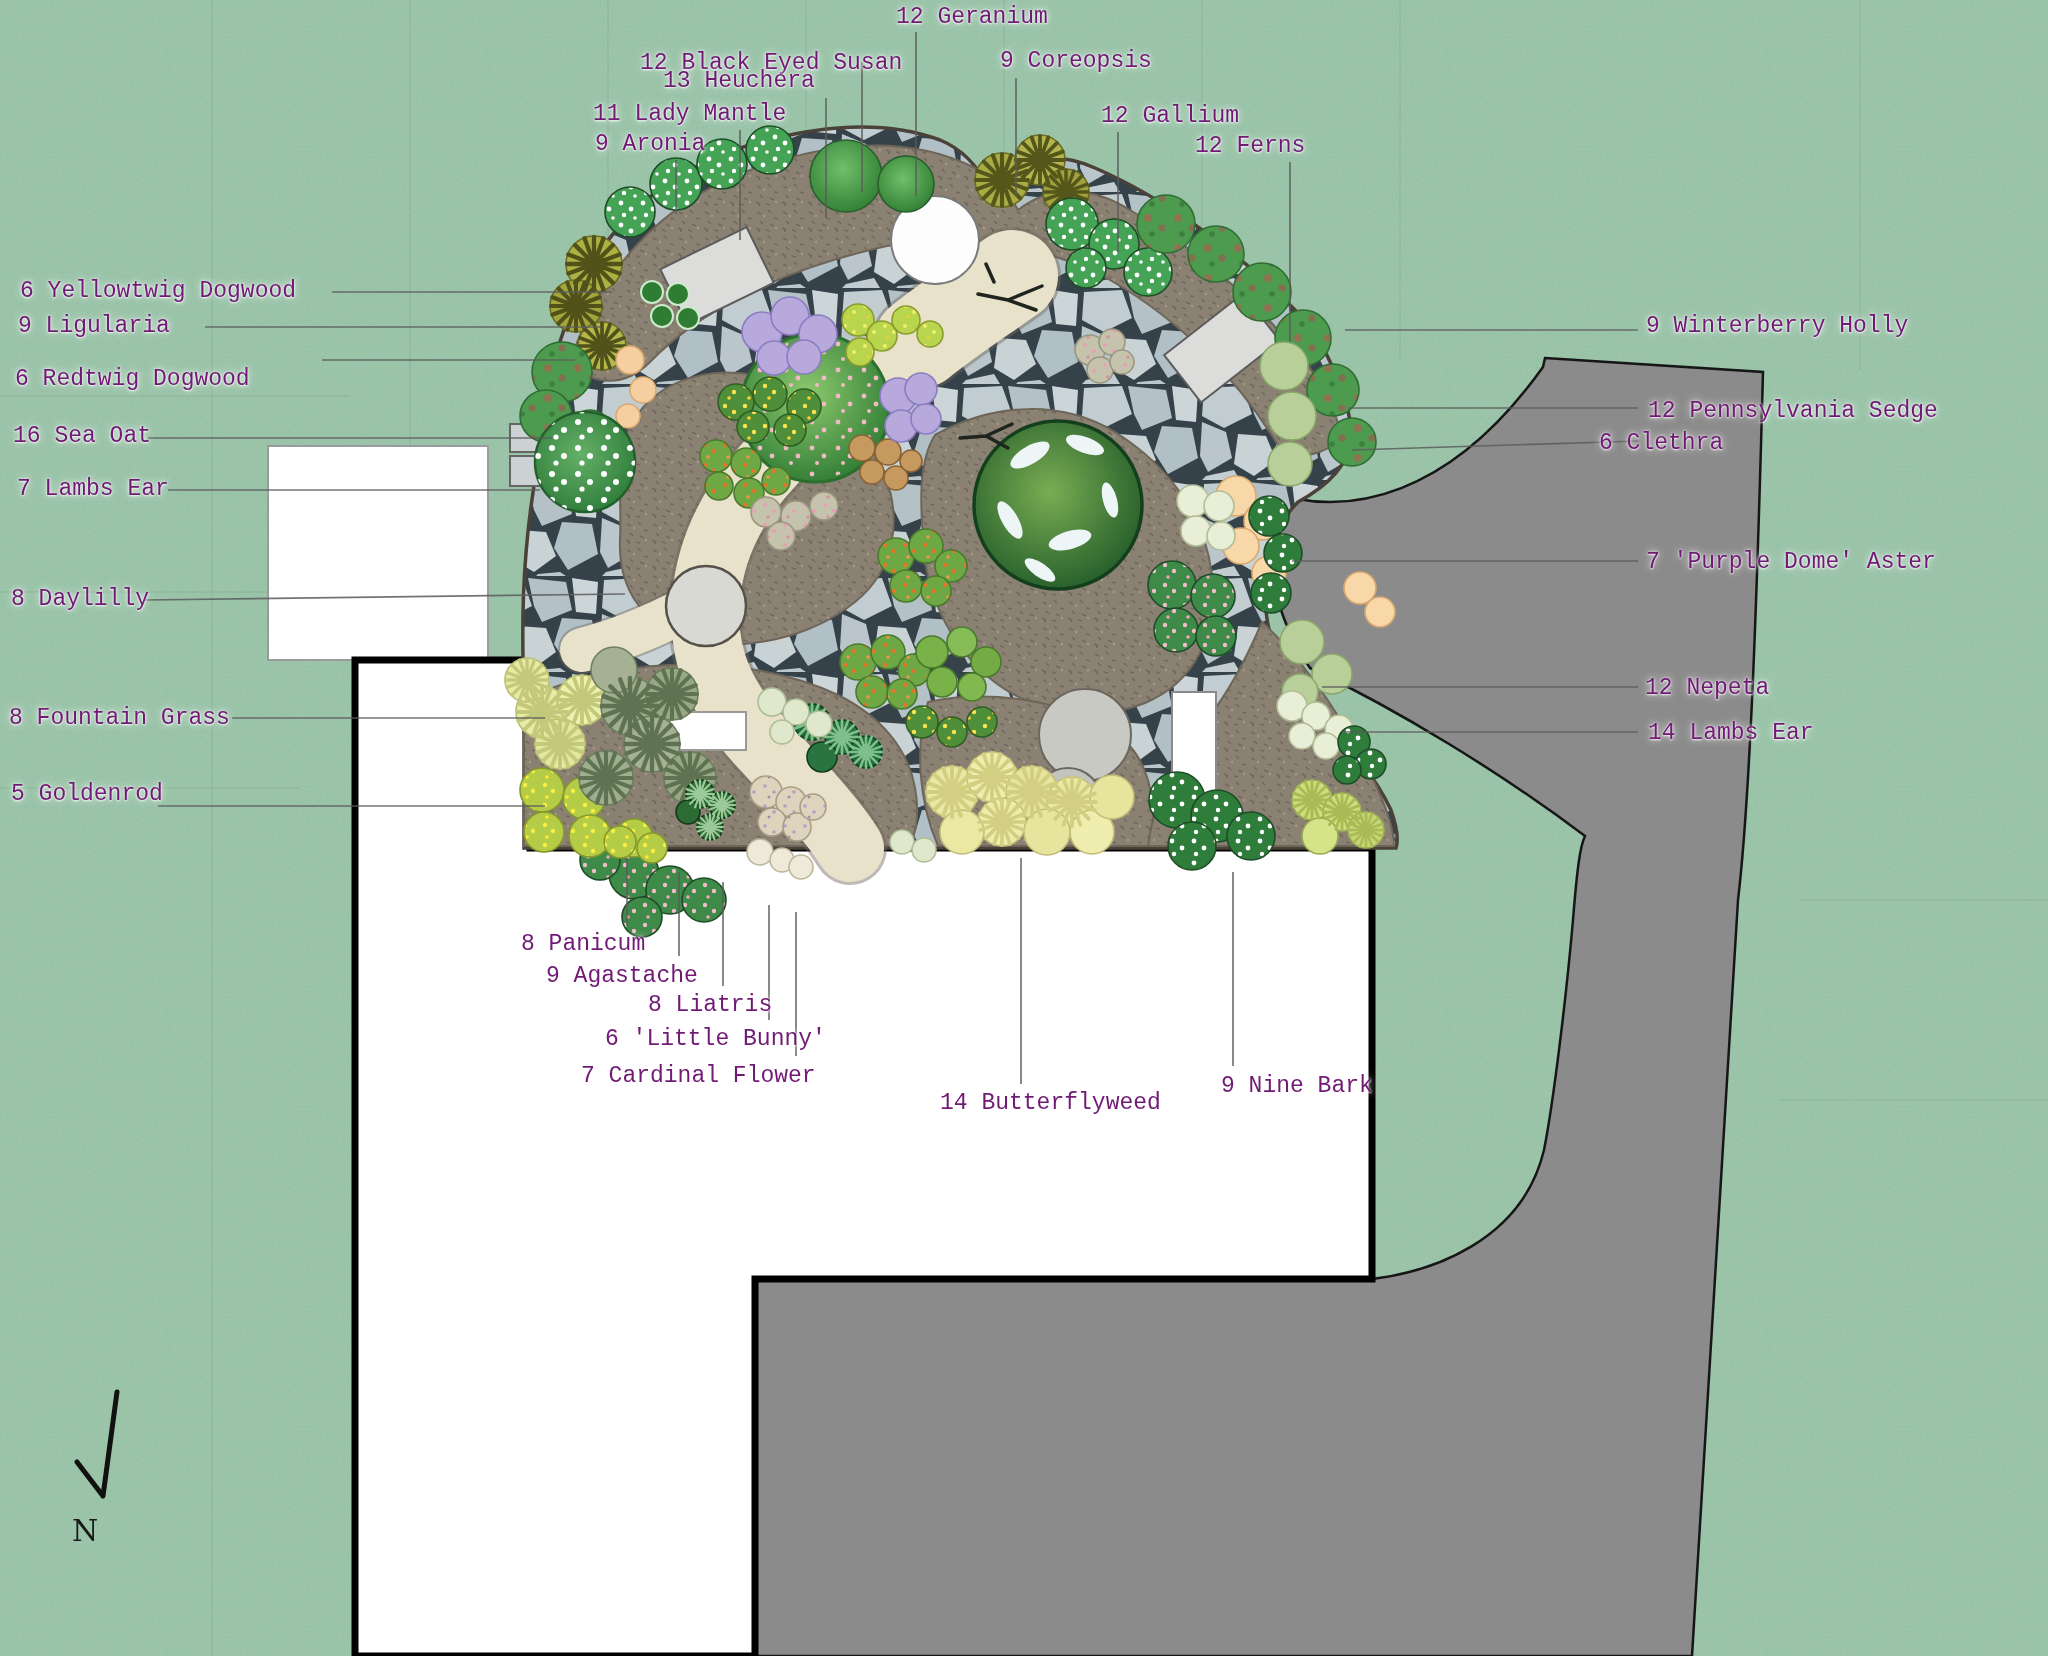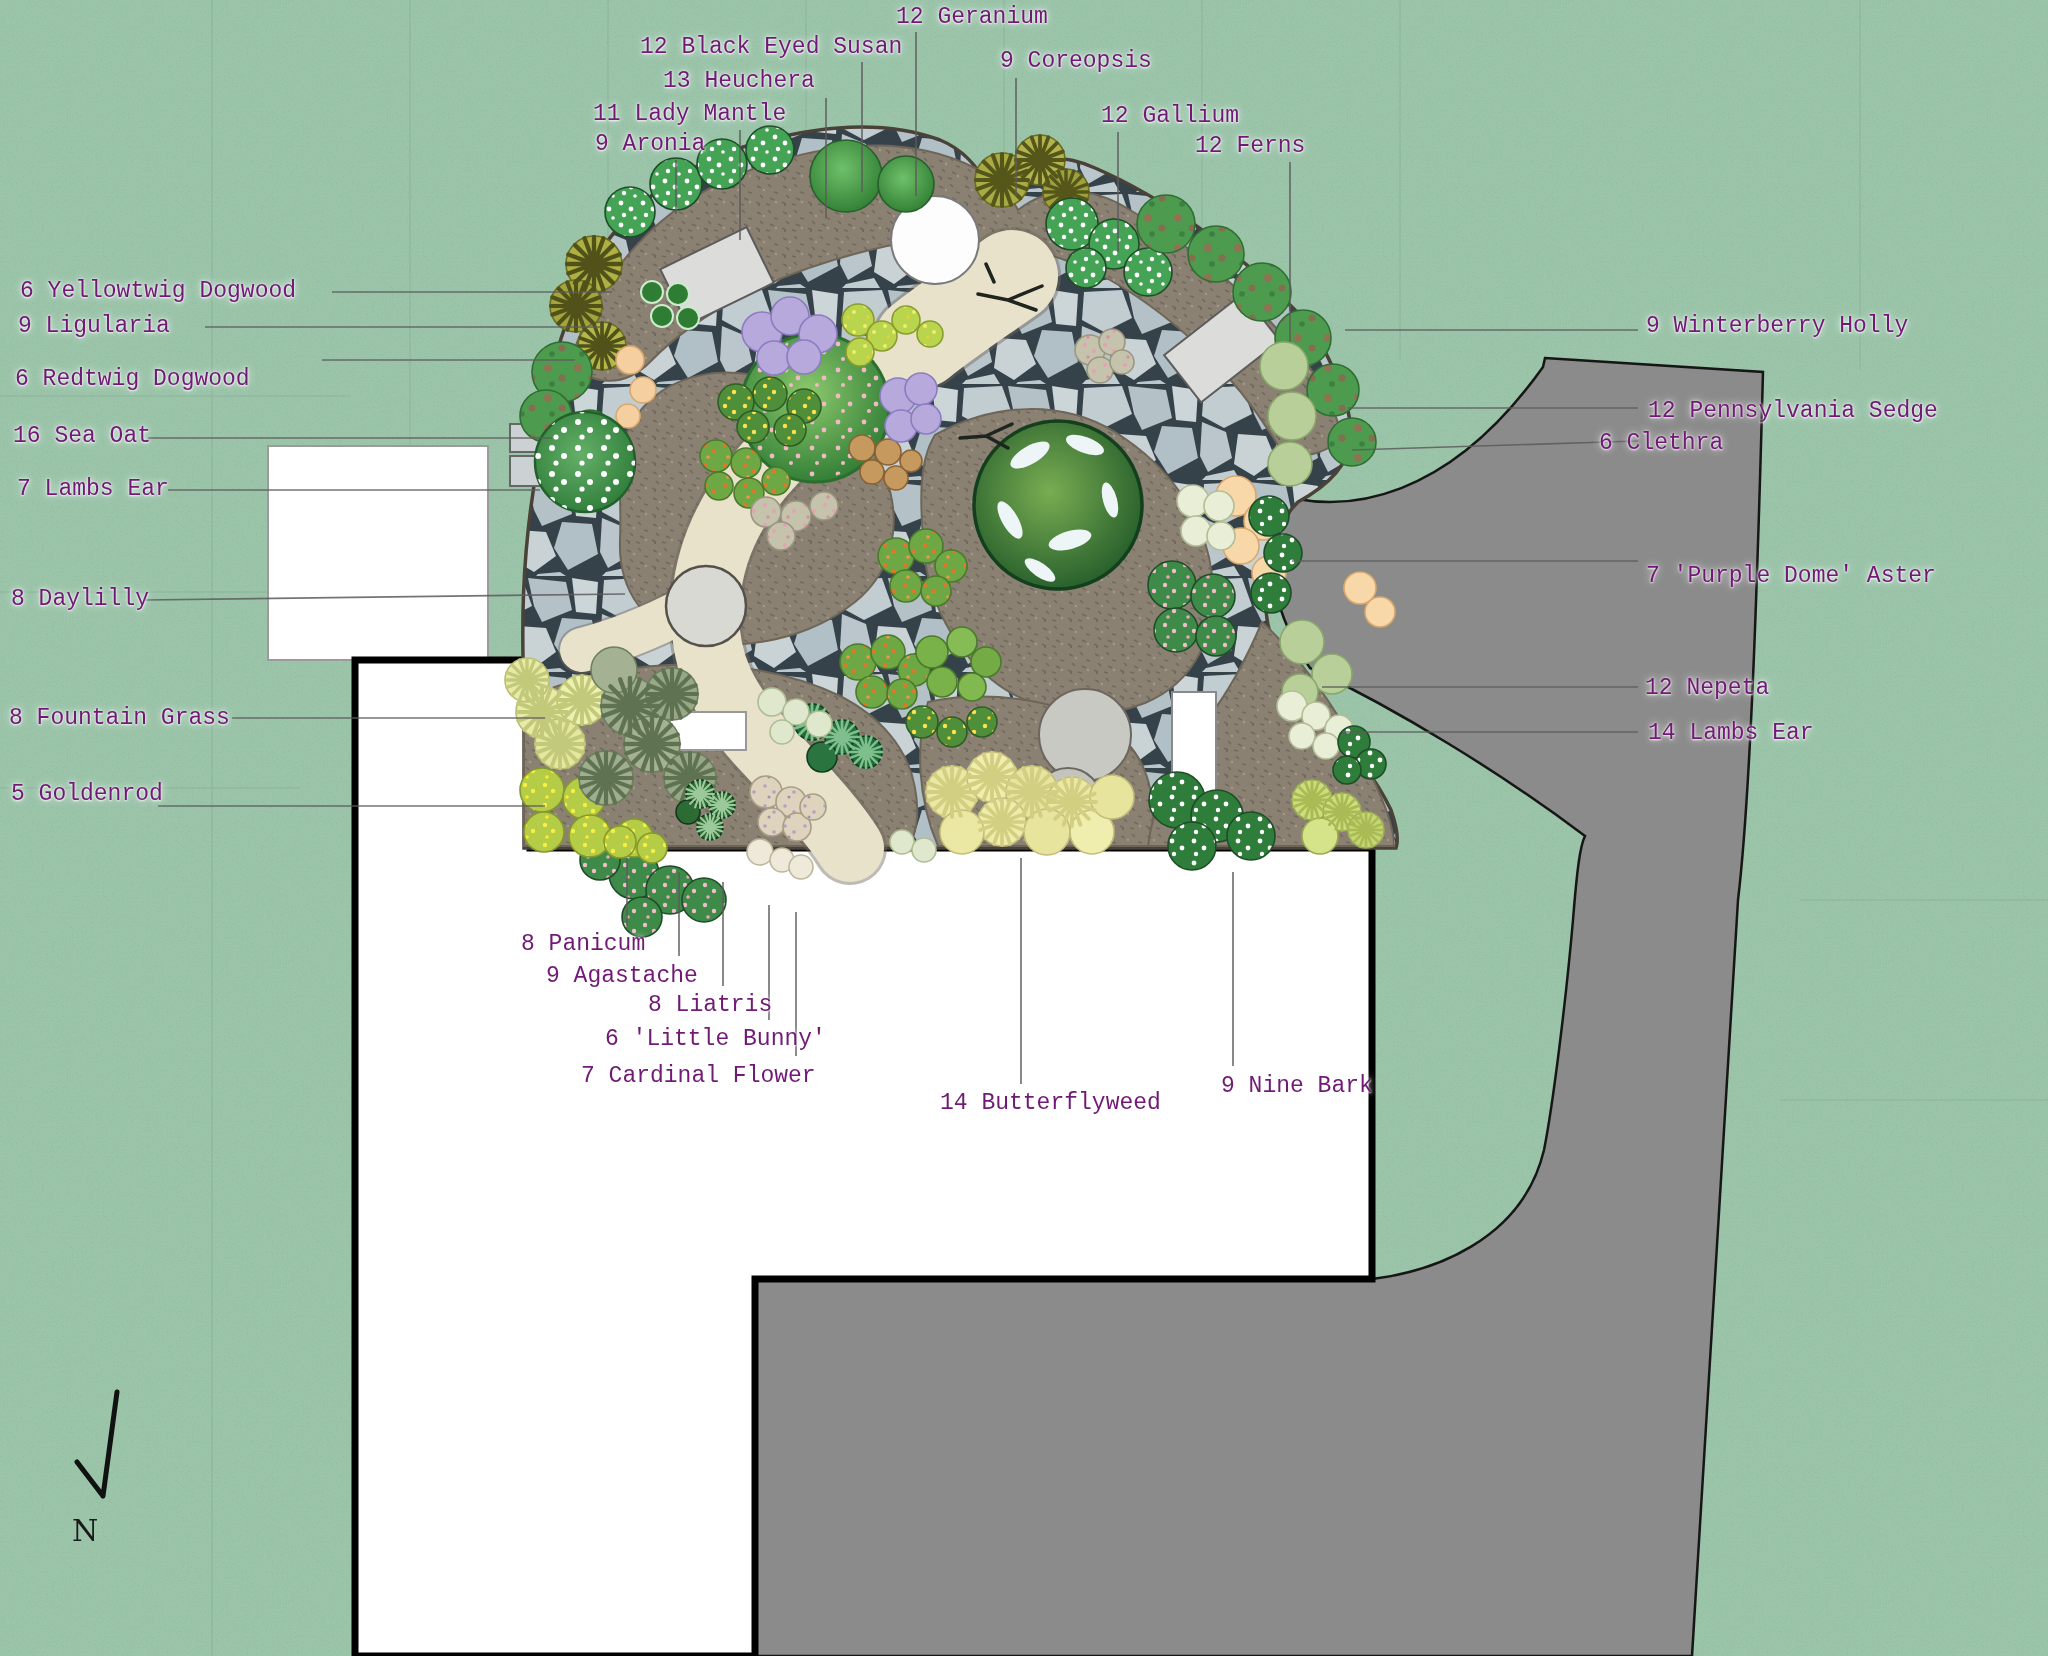--- a/index.html
+++ b/index.html
@@ -557,41 +557,41 @@
         <path d="M1021,858 V1084"></path>
         <path d="M1233,872 V1066"></path>
   </g>
 
   <g stroke="#111" stroke-width="5" fill="none" stroke-linecap="round">
     <path d="M117,1392 L103,1496 M77,1462 L103,1496"></path>
   </g>
 </svg>
 
 <div class="lbl" style="left:896px;top:2px">12 Geranium</div>
-<div class="lbl" style="left:640px;top:32px">12 Black Eyed Susan</div>
+<div class="lbl" style="left:640px;top:48px">12 Black Eyed Susan</div>
 <div class="lbl" style="left:663px;top:66px">13 Heuchera</div>
 <div class="lbl" style="left:593px;top:99px">11 Lady Mantle</div>
 <div class="lbl" style="left:595px;top:129px">9 Aronia</div>
 <div class="lbl" style="left:1000px;top:46px">9 Coreopsis</div>
 <div class="lbl" style="left:1101px;top:101px">12 Gallium</div>
 <div class="lbl" style="left:1195px;top:131px">12 Ferns</div>
 
 <div class="lbl" style="left:20px;top:276px">6 Yellowtwig Dogwood</div>
 <div class="lbl" style="left:18px;top:311px">9 Ligularia</div>
 <div class="lbl" style="left:15px;top:364px">6 Redtwig Dogwood</div>
 <div class="lbl" style="left:13px;top:421px">16 Sea Oat</div>
 <div class="lbl" style="left:17px;top:474px">7 Lambs Ear</div>
 <div class="lbl" style="left:11px;top:584px">8 Daylilly</div>
 <div class="lbl" style="left:9px;top:703px">8 Fountain Grass</div>
 <div class="lbl" style="left:11px;top:779px">5 Goldenrod</div>
 
 <div class="lbl" style="left:1646px;top:311px">9 Winterberry Holly</div>
 <div class="lbl" style="left:1648px;top:396px">12 Pennsylvania Sedge</div>
 <div class="lbl" style="left:1599px;top:428px">6 Clethra</div>
-<div class="lbl" style="left:1646px;top:561px">7 'Purple Dome' Aster</div>
+<div class="lbl" style="left:1646px;top:547px">7 'Purple Dome' Aster</div>
 <div class="lbl" style="left:1645px;top:673px">12 Nepeta</div>
 <div class="lbl" style="left:1648px;top:718px">14 Lambs Ear</div>
 
 <div class="lbl" style="left:521px;top:929px">8 Panicum</div>
 <div class="lbl" style="left:546px;top:961px">9 Agastache</div>
 <div class="lbl" style="left:648px;top:990px">8 Liatris</div>
 <div class="lbl" style="left:605px;top:1024px">6 'Little Bunny'</div>
 <div class="lbl" style="left:581px;top:1061px">7 Cardinal Flower</div>
 <div class="lbl" style="left:940px;top:1088px">14 Butterflyweed</div>
 <div class="lbl" style="left:1221px;top:1071px">9 Nine Bark</div>

